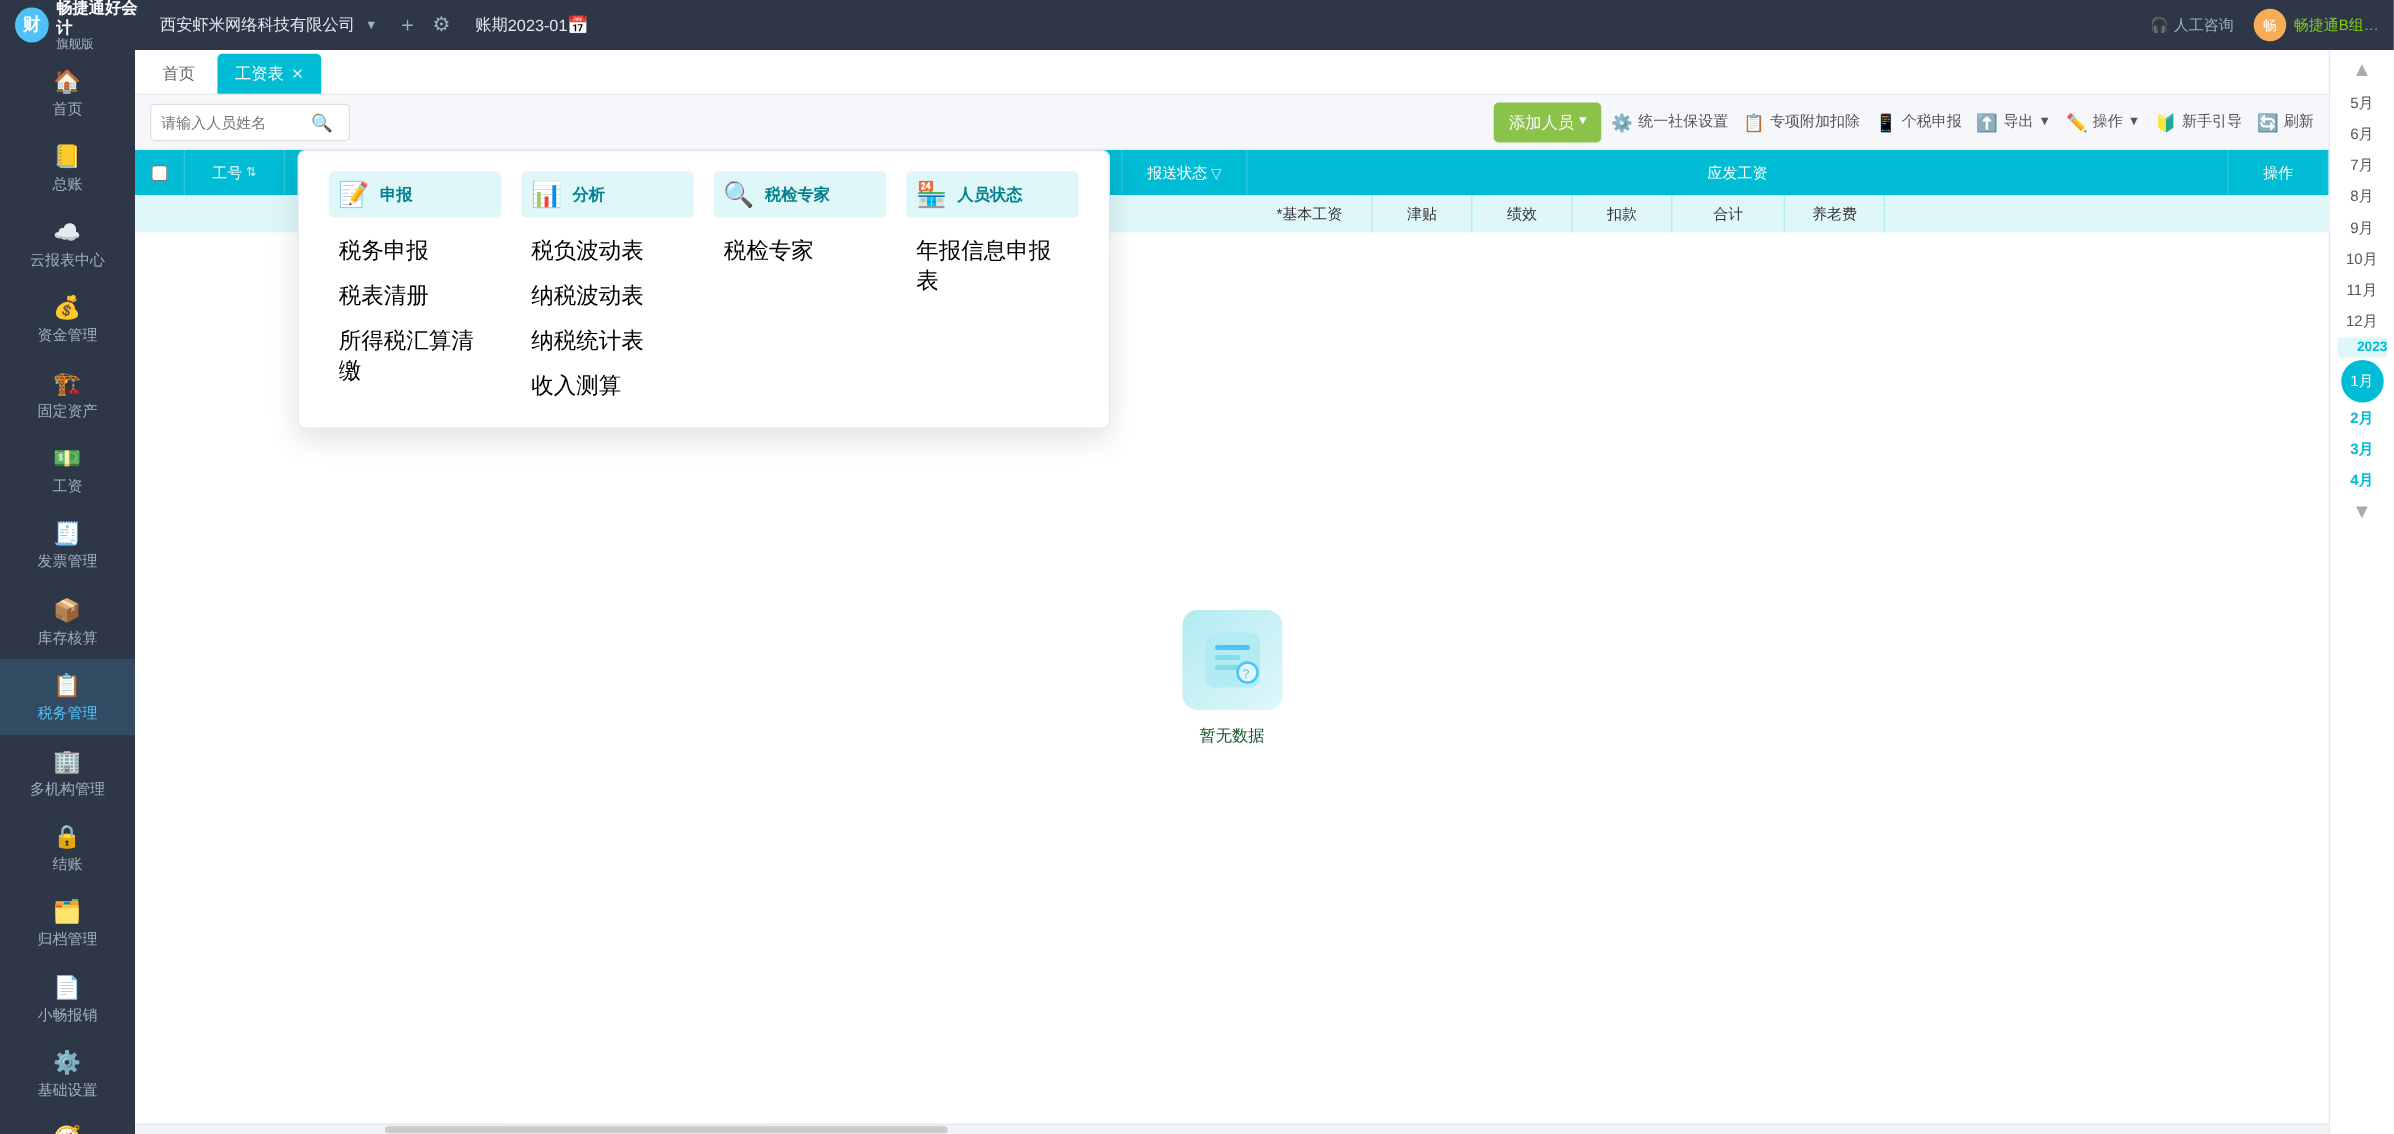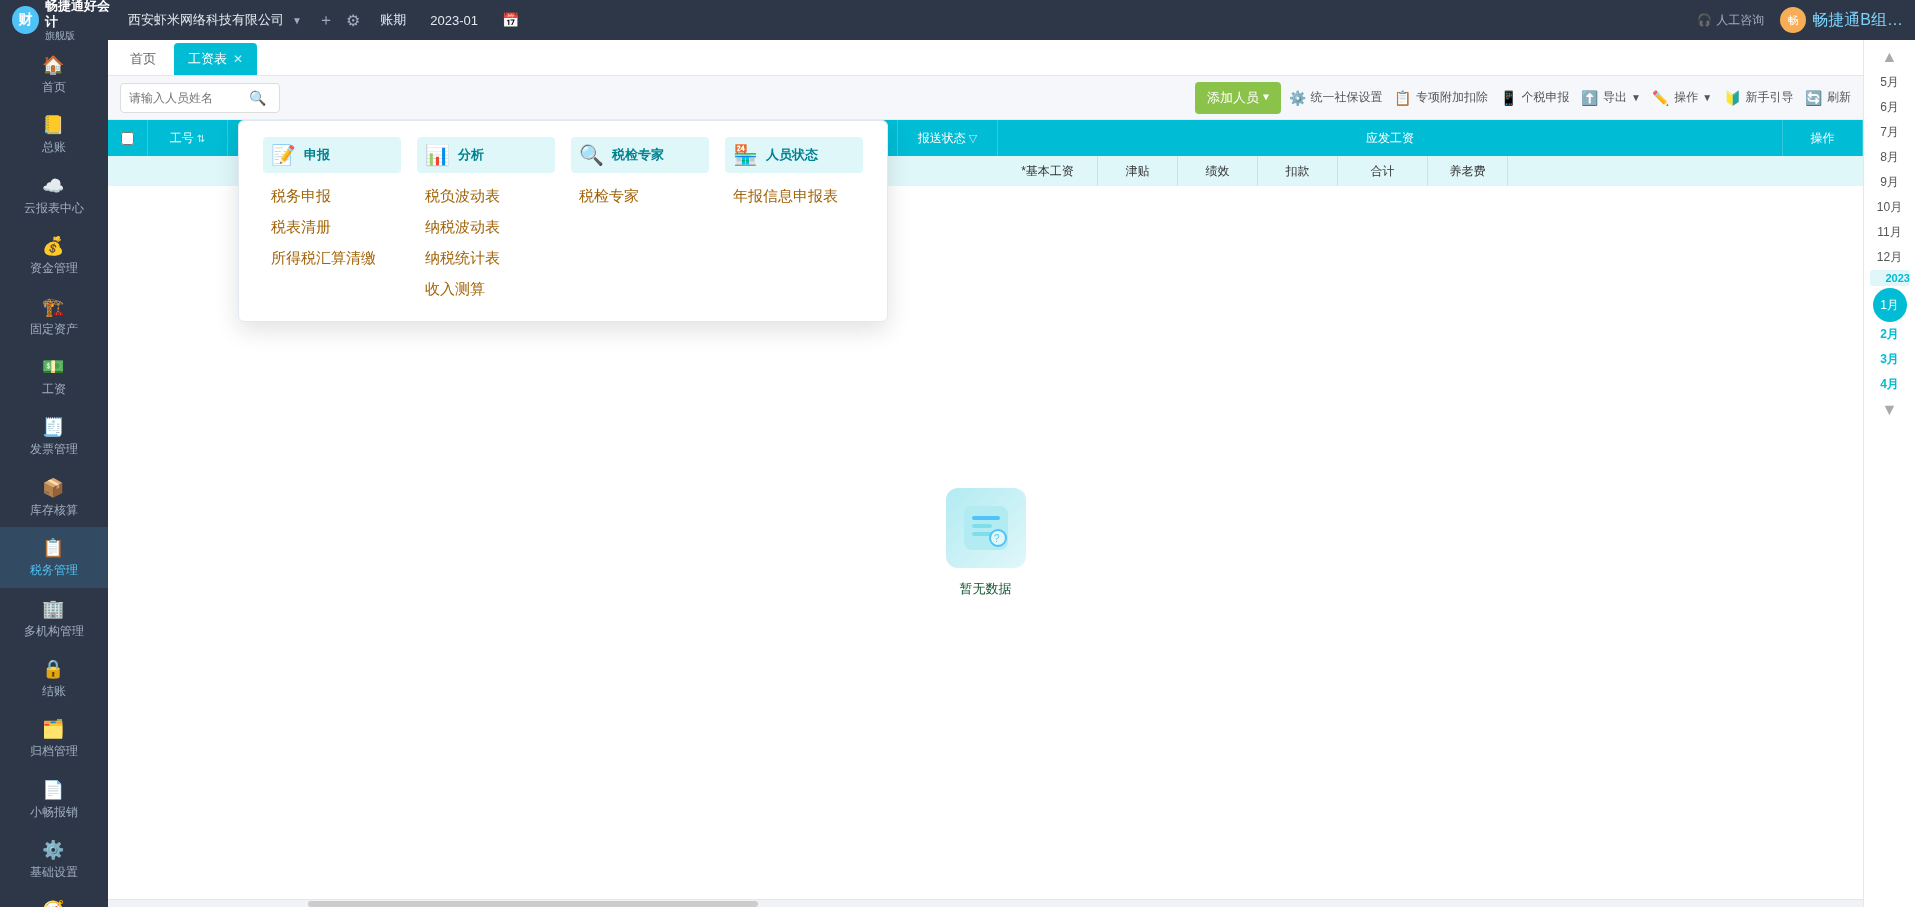--- a/index.html
+++ b/index.html
@@ -35,29 +35,29 @@
     .logo-text .main { font-size: 13px; font-weight: bold; color: #fff; }
     .logo-text .sub { font-size: 10px; color: #a0aec0; }
 
     .header-company {
       display: flex; align-items: center; gap: 8px;
       color: #e2e8f0; font-size: 13px; margin-left: 8px;
     }
     .header-company .chevron { color: #a0aec0; font-size: 10px; }
     .header-actions { display: flex; align-items: center; gap: 12px; margin-left: 16px; }
     .header-actions .icon-btn { color: #a0aec0; font-size: 16px; cursor: pointer; }
-    .header-period { display: flex; align-items: center; gap: 24px; color: #e2e8f0; font-size: 13px; margin-left: 20px; }
+    .header-period { display: flex; align-items: center; gap: 0; color: #e2e8f0; font-size: 13px; margin-left: 20px; }
     .header-period .period-val { color: #e2e8f0; }
     .header-period .cal-icon { color: #4fc3f7; font-size: 14px; }
 
     .header-right { margin-left: auto; display: flex; align-items: center; gap: 16px; }
     .service-btn { display: flex; align-items: center; gap: 4px; color: #a0aec0; font-size: 12px; cursor: pointer; }
     .user-area { display: flex; align-items: center; gap: 6px; cursor: pointer; }
     .user-avatar { width: 26px; height: 26px; background: #f6ad55; border-radius: 50%; display: flex; align-items: center; justify-content: center; color: #fff; font-size: 11px; }
-    .user-name { color: #7dd3fc; font-size: 16px; }
+    .user-name { color: #84cc16; font-size: 12px; }
 
     
     .main-layout { display: flex; height: calc(907px - 40px); }
 
     
     .sidebar {
       width: 108px;
       background: #2d3748;
       display: flex;
       flex-direction: column;
@@ -220,21 +220,21 @@
     }
     .menu-section { padding: 0 8px; }
     .menu-section-header {
       display: flex; align-items: center; gap: 8px;
       padding: 6px 8px; margin-bottom: 8px;
       background: #e0f7fa; border-radius: 4px;
       color: #00838f; font-size: 13px; font-weight: bold;
     }
     .menu-section-icon { font-size: 20px; color: #4fc3f7; }
     .menu-item {
-      padding: 6px 8px; font-size: 15px; color: #a16207;
+      padding: 6px 8px; font-size: 18px; color: #000000;
       cursor: pointer; border-radius: 3px;
     }
 
     
     .right-panel {
       width: 52px;
       background: #fff;
       border-left: 1px solid #e2e8f0;
       display: flex; flex-direction: column; align-items: center;
       padding: 4px 0;

